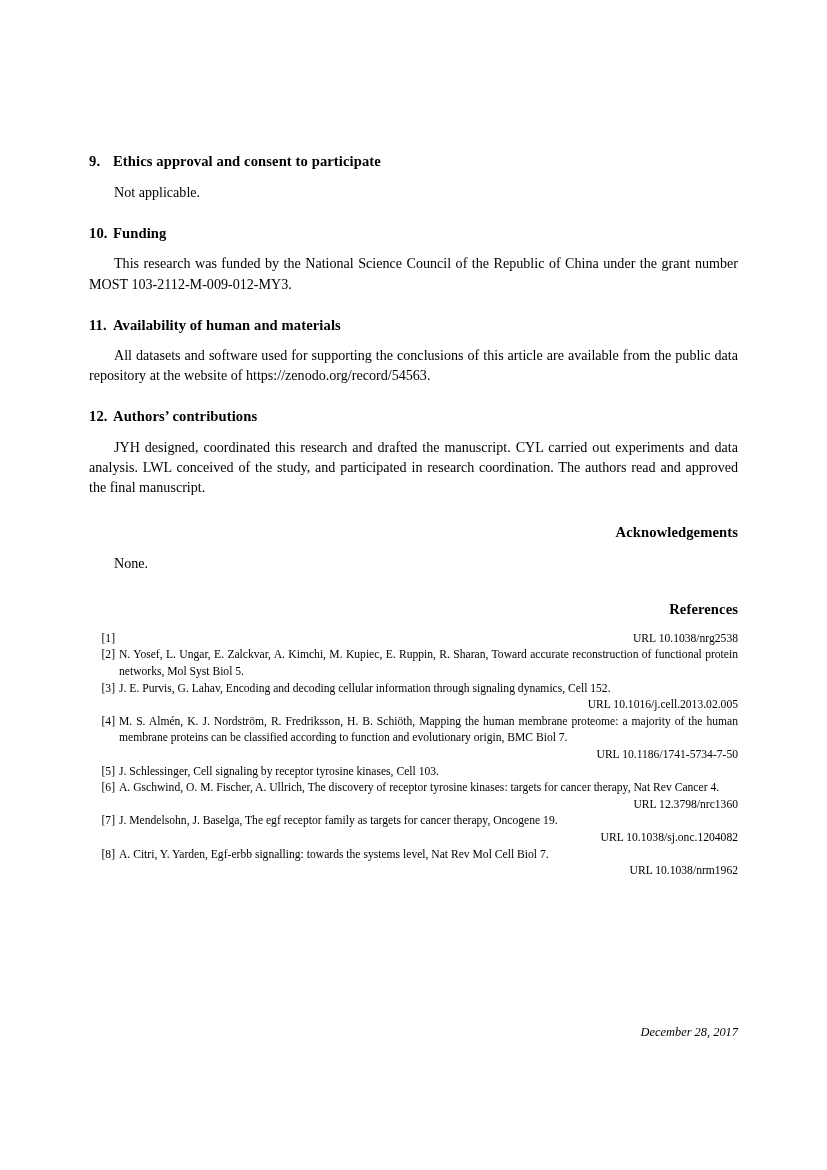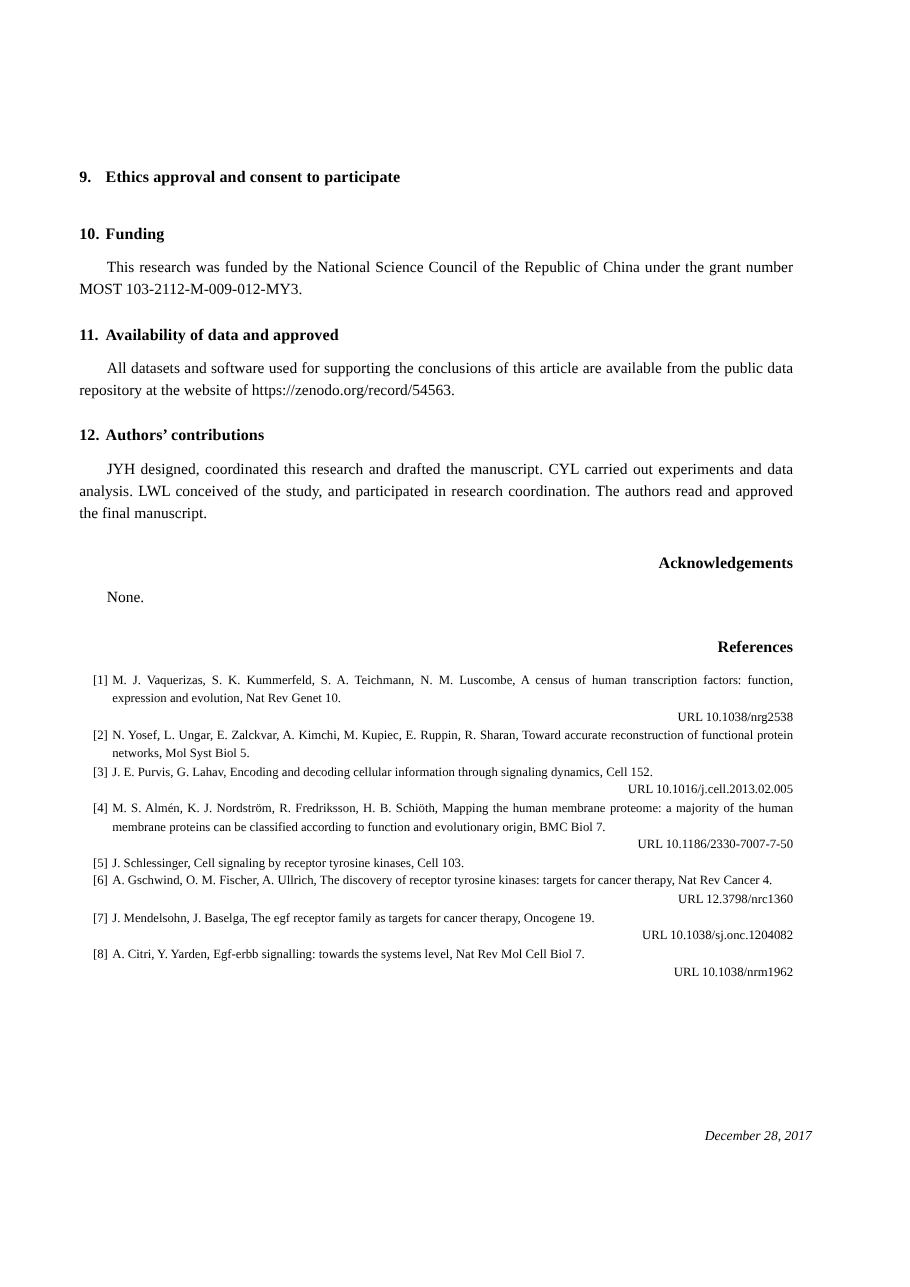--- a/index.html
+++ b/index.html
@@ -18,21 +18,21 @@
   }
   .page {
     position: absolute;
     left: 0; top: 0;
     width: 827px;
     height: 1170px;
     overflow: hidden;
   }
   .content {
     position: absolute;
-    left: 72px;
+    left: 89px;
     top: 152px;
     width: 649px;
   }
 
   
   .section-heading {
     display: block;
     font-size: 14.6px;
     font-weight: bold;
     line-height: 1.28;
@@ -116,33 +116,34 @@
 </head>
 <body>
 
 <div class="page">
   <div class="content">
 
     <div class="section-heading">
       <span class="num">9.</span><span>Ethics approval and consent to participate</span>
     </div>
     <div class="gap-after-heading"></div>
+    <p class="body-par">Not applicable.</p>
 
     <div class="gap-before-heading"></div>
 
     <div class="section-heading">
       <span class="num">10.</span><span>Funding</span>
     </div>
     <div class="gap-after-heading"></div>
     <p class="body-par">This research was funded by the National Science Council of the Republic of China under the grant number MOST 103-2112-M-009-012-MY3.</p>
 
     <div class="gap-before-heading"></div>
 
     <div class="section-heading">
-      <span class="num">11.</span><span>Availability of data and approved</span>
+      <span class="num">11.</span><span>Availability of human and materials</span>
     </div>
     <div class="gap-after-heading"></div>
     <p class="body-par">All datasets and software used for supporting the conclusions of this article are available from the public data repository at the website of https://zenodo.org/record/54563.</p>
 
     <div class="gap-before-heading"></div>
 
     <div class="section-heading">
       <span class="num">12.</span><span>Authors’ contributions</span>
     </div>
     <div class="gap-after-heading"></div>
@@ -155,36 +156,35 @@
     <p class="body-par">None.</p>
 
     <div class="gap-before-refs"></div>
 
     <div class="plain-heading">References</div>
     <div class="gap-after-refs-heading"></div>
 
     <ul class="reference-list">
       <li class="reference-item">
         <span class="refnum">[1]</span>
-        <span class="ref-body">M. J. Vaquerizas, S. K. Kummerfeld, S. A. Teichmann, N. M. Luscombe, A census of human transcription factors: function, expression and evolution, Nat Rev Genet 10.</span>
         <span class="ref-url">URL 10.1038/nrg2538</span>
       </li>
       <li class="reference-item">
         <span class="refnum">[2]</span>
         <span class="ref-body">N. Yosef, L. Ungar, E. Zalckvar, A. Kimchi, M. Kupiec, E. Ruppin, R. Sharan, Toward accurate reconstruction of functional protein networks, Mol Syst Biol 5.</span>
       </li>
       <li class="reference-item">
         <span class="refnum">[3]</span>
         <span class="ref-body">J. E. Purvis, G. Lahav, Encoding and decoding cellular information through signaling dynamics, Cell 152.</span>
         <span class="ref-url">URL 10.1016/j.cell.2013.02.005</span>
       </li>
       <li class="reference-item">
         <span class="refnum">[4]</span>
         <span class="ref-body">M. S. Almén, K. J. Nordström, R. Fredriksson, H. B. Schiöth, Mapping the human membrane proteome: a majority of the human membrane proteins can be classified according to function and evolutionary origin, BMC Biol 7.</span>
-        <span class="ref-url">URL 10.1186/2330-7007-7-50</span>
+        <span class="ref-url">URL 10.1186/1741-5734-7-50</span>
       </li>
       <li class="reference-item">
         <span class="refnum">[5]</span>
         <span class="ref-body">J. Schlessinger, Cell signaling by receptor tyrosine kinases, Cell 103.</span>
       </li>
       <li class="reference-item">
         <span class="refnum">[6]</span>
         <span class="ref-body">A. Gschwind, O. M. Fischer, A. Ullrich, The discovery of receptor tyrosine kinases: targets for cancer therapy, Nat Rev Cancer 4.</span>
         <span class="ref-url">URL 12.3798/nrc1360</span>
       </li>

